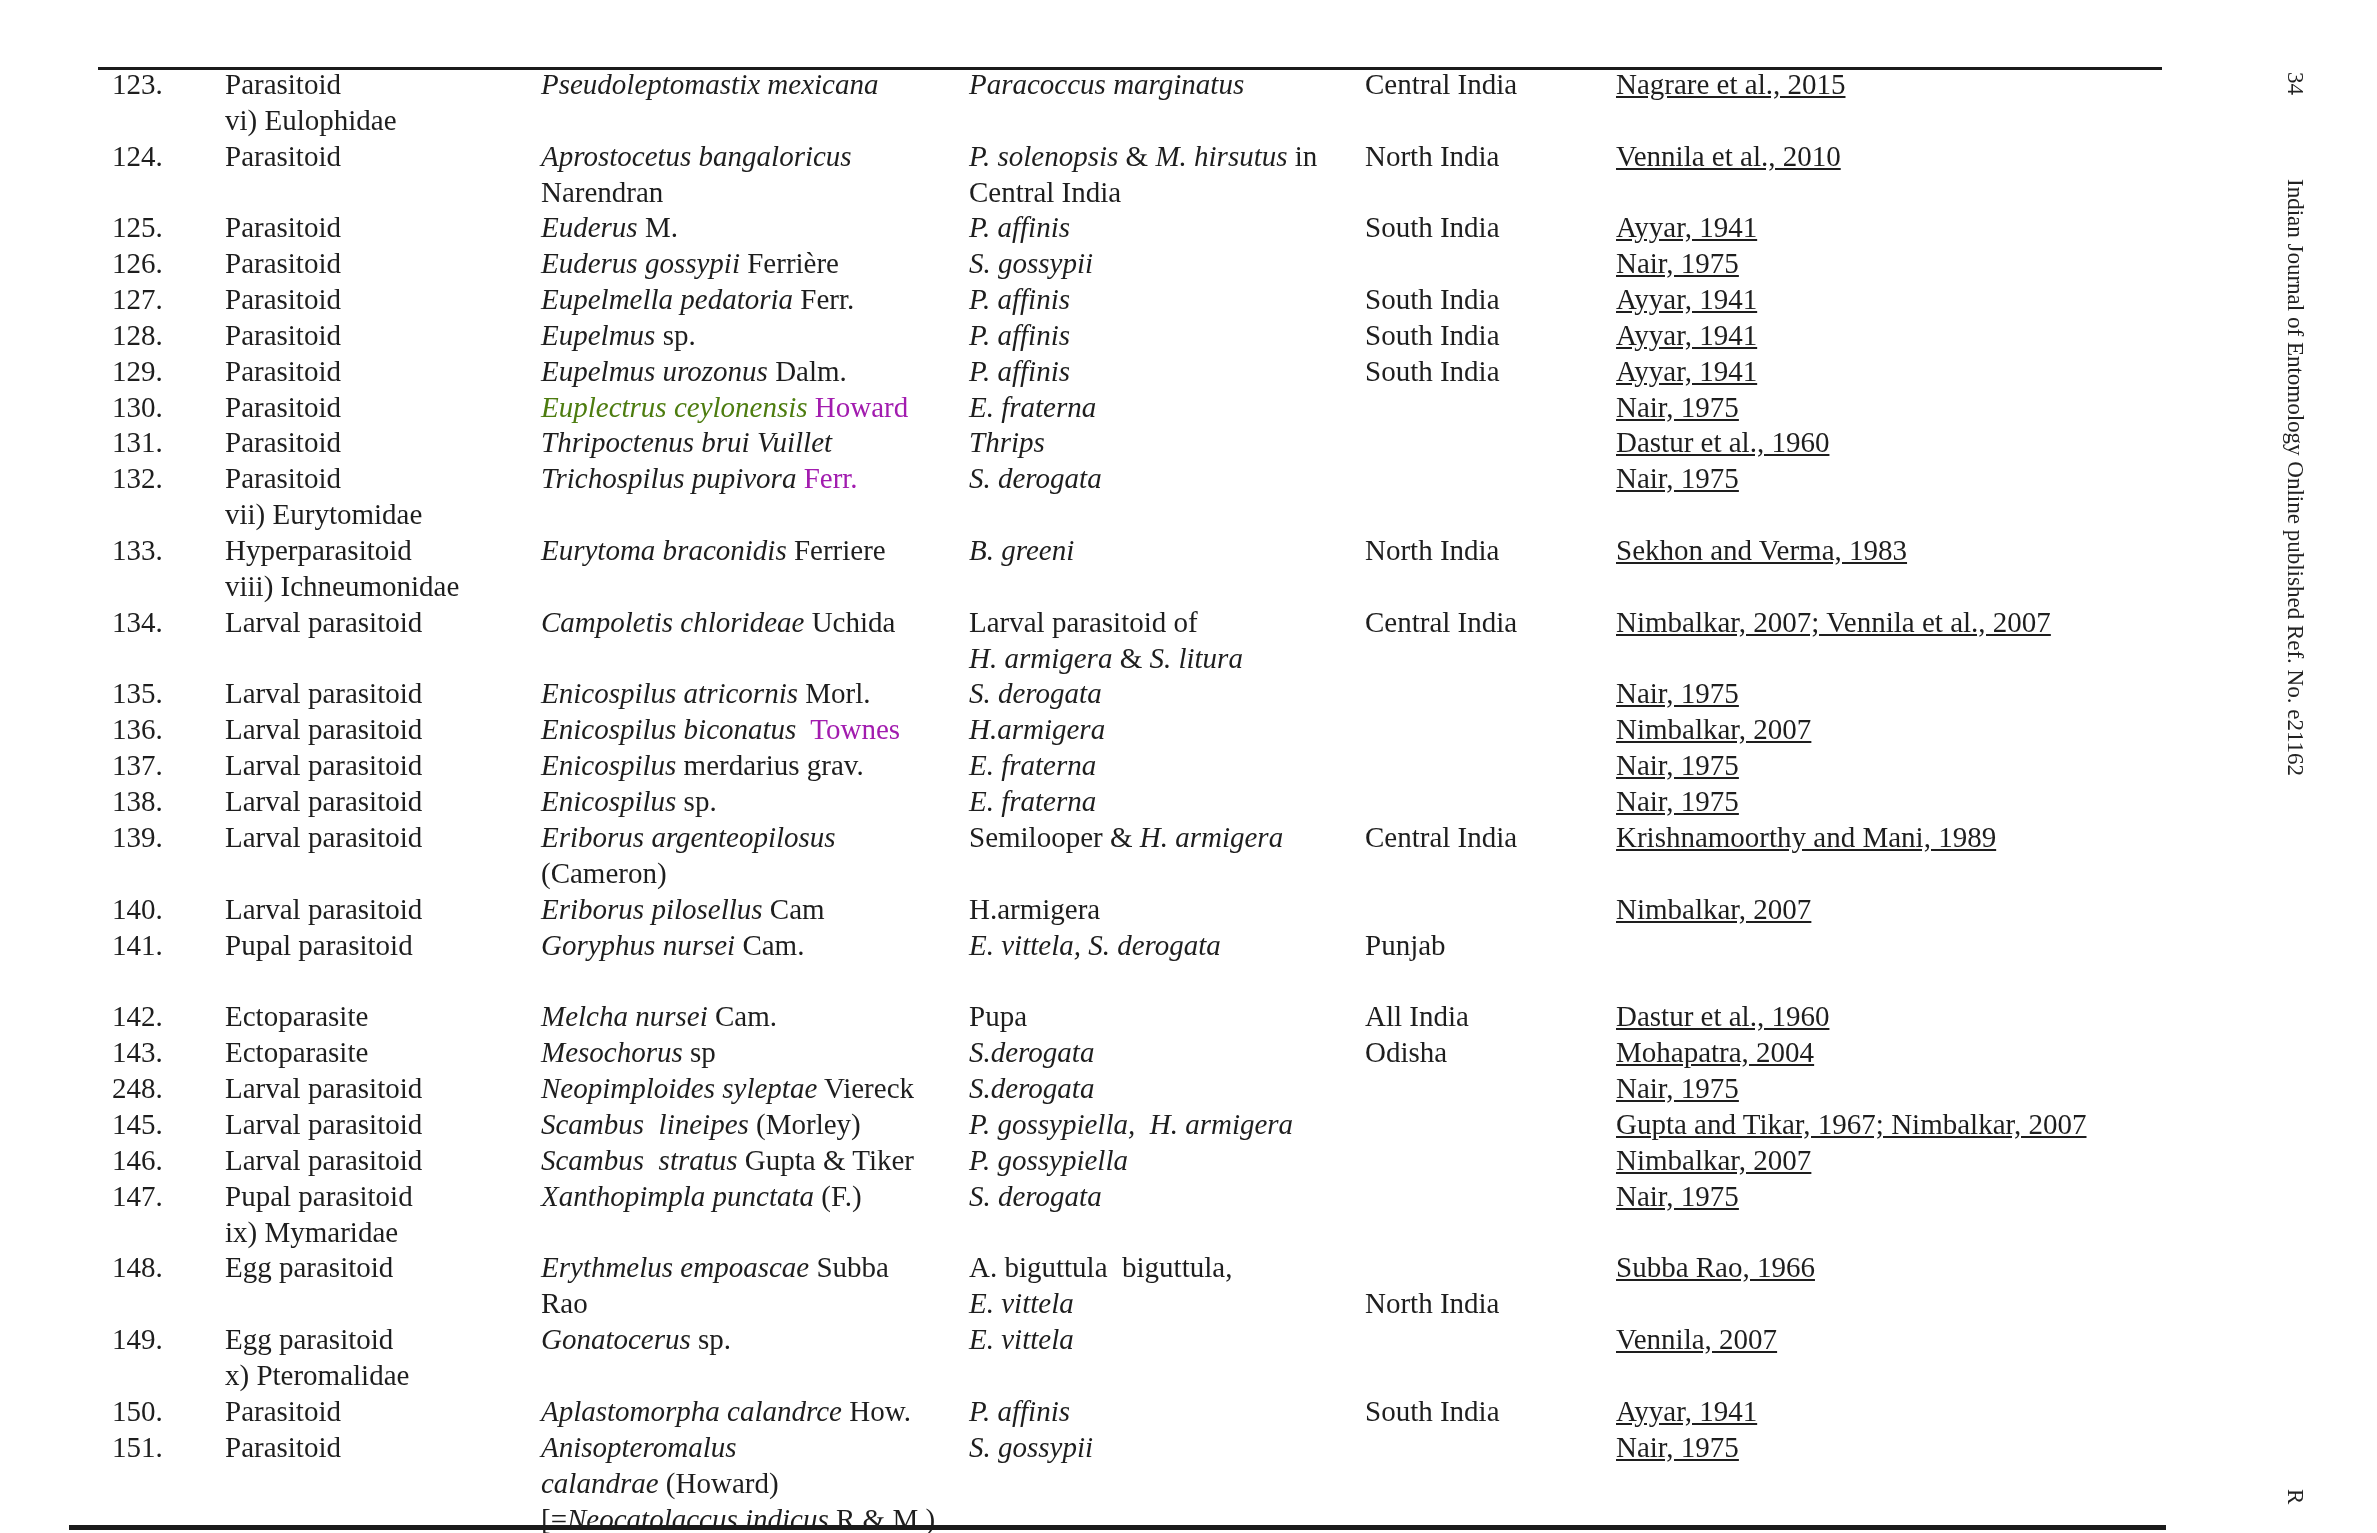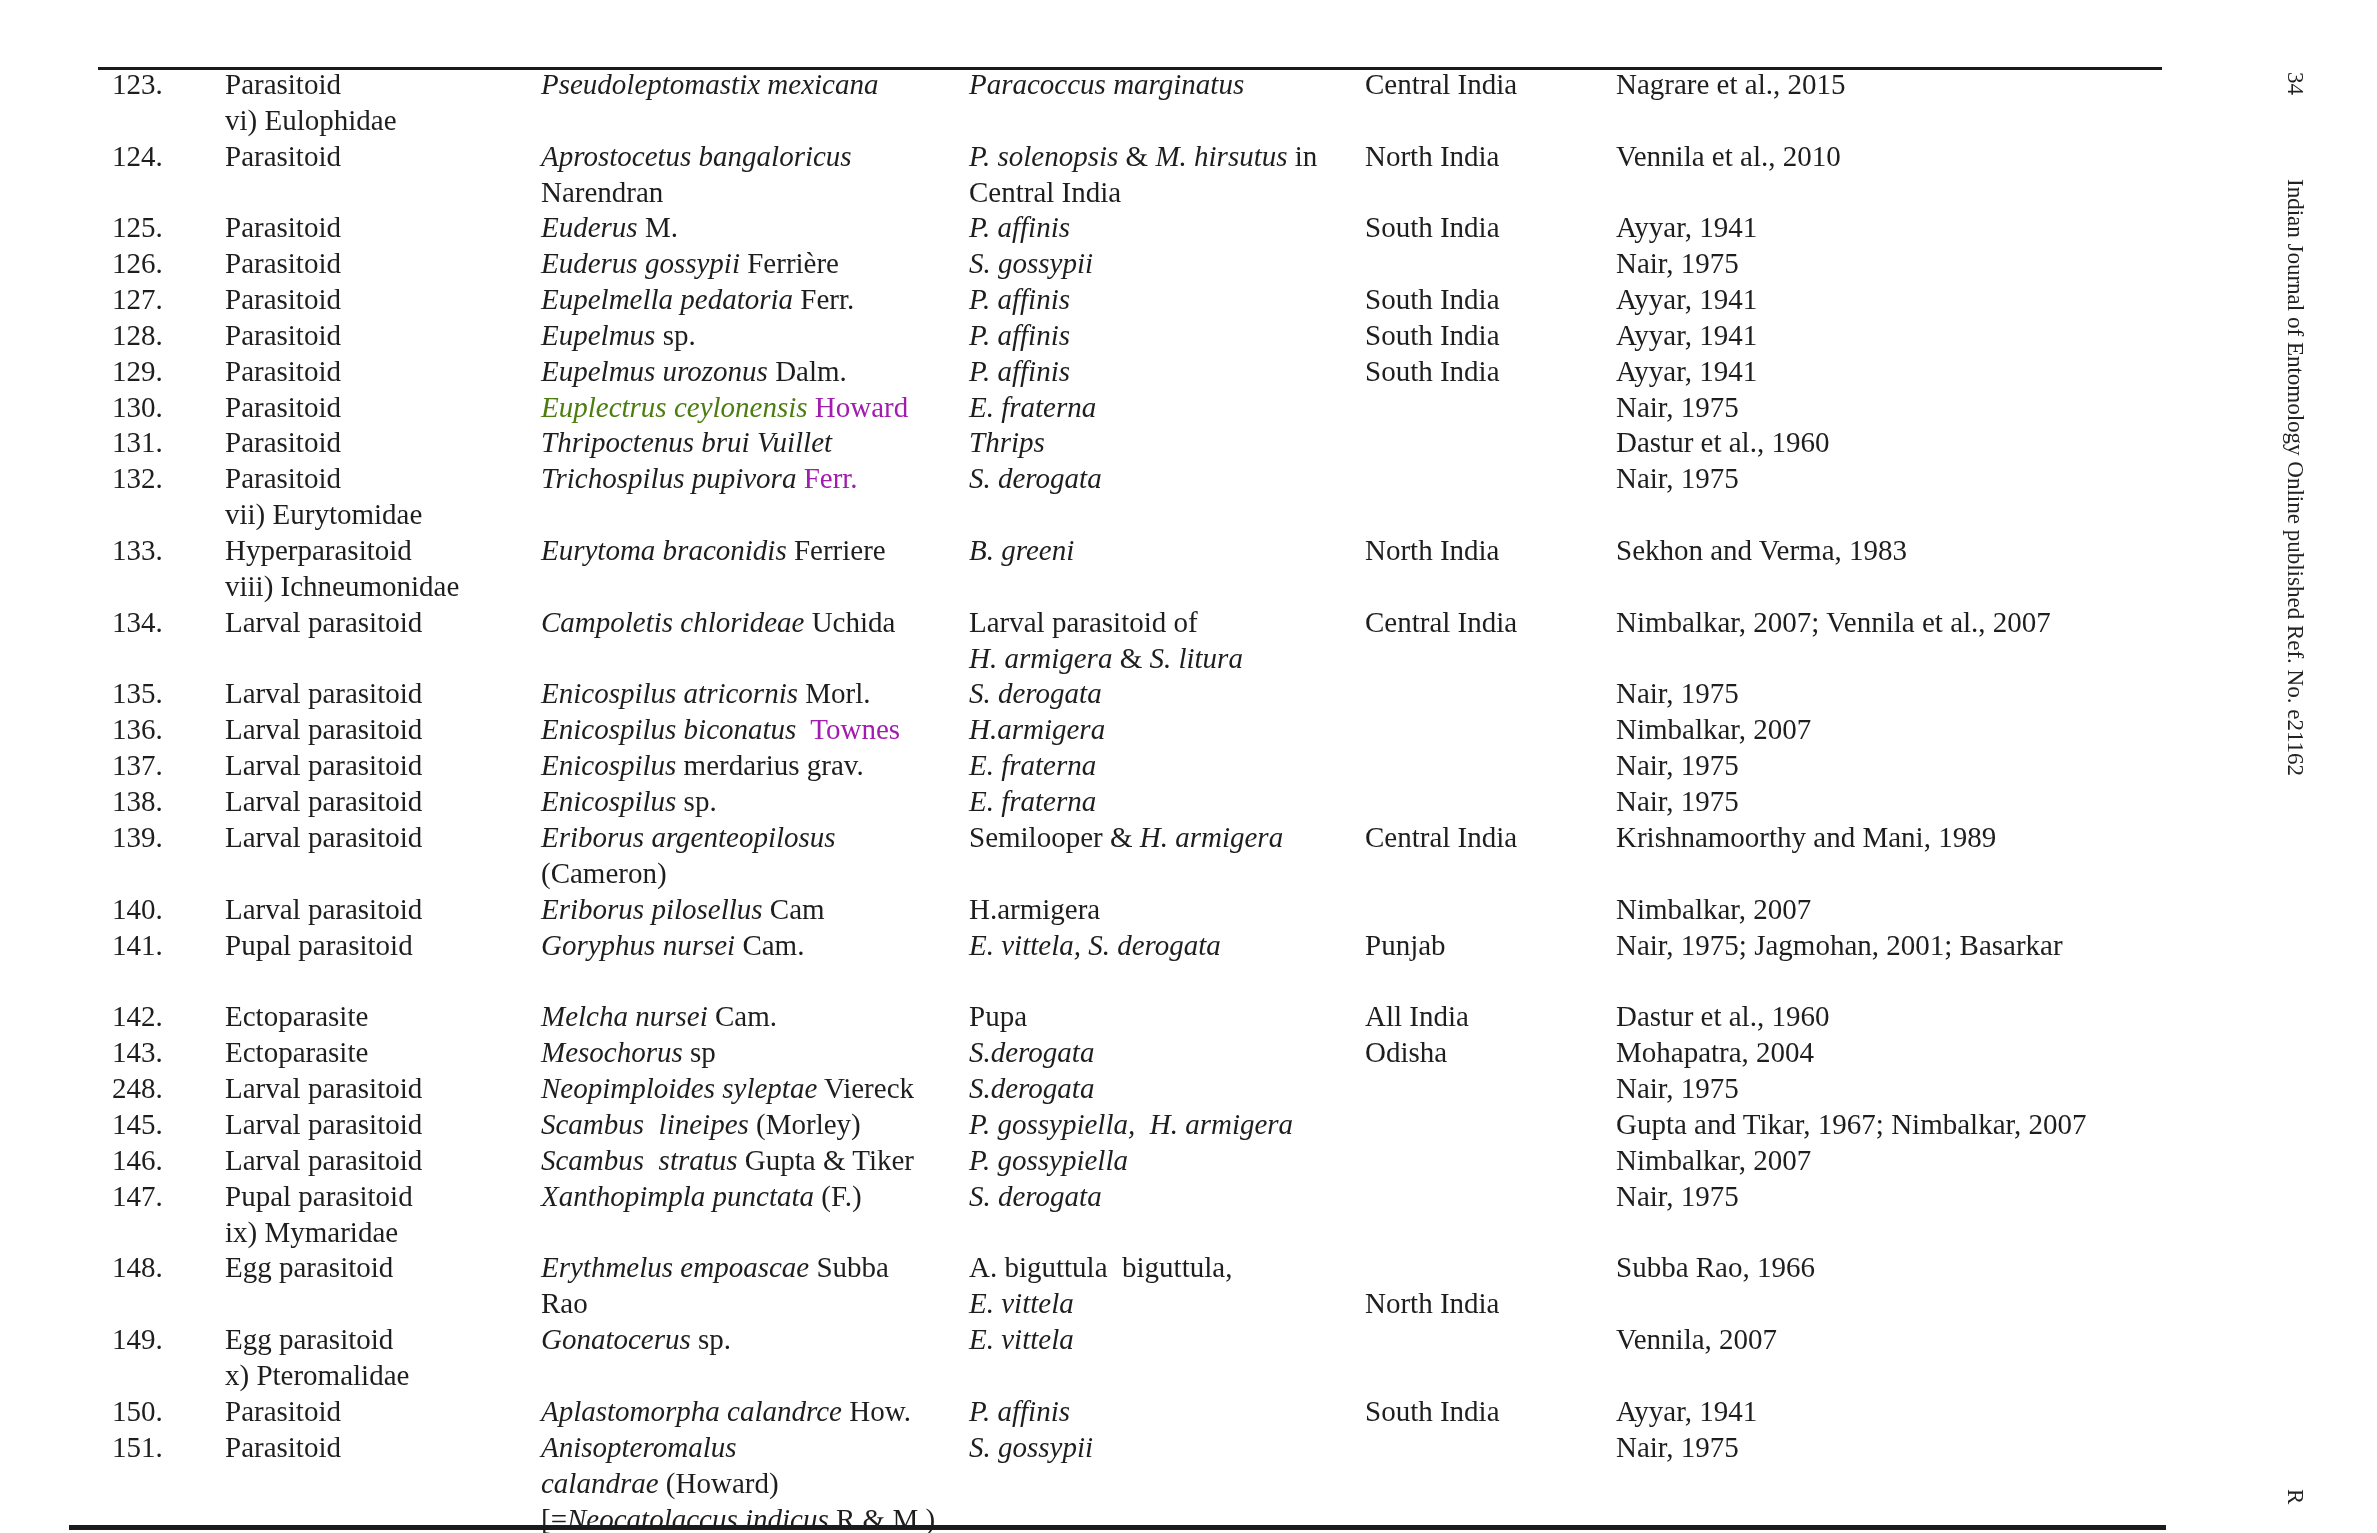--- a/index.html
+++ b/index.html
@@ -18,21 +18,21 @@
   .bottom-rule { left: 69px;  top: 1525px; width: 2097px; height: 4.7px; }
 
   .table-body { position: absolute; left: 0; top: 0; width: 100%; height: 100%; }
   .row  { position: absolute; left: 0; width: 100%; }
   .cell { position: absolute; top: 0; font-size: 29px; line-height: 36px; white-space: pre; }
   .cell-number    { left: 112px;  }
   .cell-type      { left: 225px;  }
   .cell-species   { left: 541px;  }
   .cell-host      { left: 969px; }
   .cell-region    { left: 1365px; }
-  .cell-reference { left: 1616px; }
+  .cell-reference { left: 1616px; text-decoration: underline; }
 
   .seg-i  { font-style: italic; }
   .seg-r  { font-style: normal; }
   .seg-gi { font-style: italic; color: #4d7c0f; }
   .seg-gr { font-style: normal; color: #a21caf; }
 
   .v-text {
     position: absolute;
     writing-mode: vertical-rl;
     font-size: 23px;
@@ -185,21 +185,21 @@
         <div class="cell cell-species"><div><span class="seg-i">Eriborus pilosellus</span><span class="seg-r"> Cam</span></div></div>
         <div class="cell cell-host"><div><span class="seg-r">H.armigera</span></div></div>
         <div class="cell cell-reference"><div><span class="seg-r">Nimbalkar, 2007</span></div></div>
       </div>
       <div class="row" style="top: 927px;">
         <div class="cell cell-number"><div><span class="seg-r">141.</span></div></div>
         <div class="cell cell-type"><div><span class="seg-r">Pupal parasitoid</span></div></div>
         <div class="cell cell-species"><div><span class="seg-i">Goryphus nursei</span><span class="seg-r"> Cam.</span></div></div>
         <div class="cell cell-host"><div><span class="seg-i">E. vittela, S. derogata</span></div></div>
         <div class="cell cell-region"><div><span class="seg-r">Punjab</span></div></div>
-        <div class="cell cell-reference"><div><span class="seg-r">Nair, 1975; Jagmohan, 2001; Basarkar</span></div></div>
+        <div class="cell cell-reference"></div>
       </div>
       <div class="row" style="top: 998px;">
         <div class="cell cell-number"><div><span class="seg-r">142.</span></div></div>
         <div class="cell cell-type"><div><span class="seg-r">Ectoparasite</span></div></div>
         <div class="cell cell-species"><div><span class="seg-i">Melcha nursei</span><span class="seg-r"> Cam.</span></div></div>
         <div class="cell cell-host"><div><span class="seg-r">Pupa</span></div></div>
         <div class="cell cell-region"><div><span class="seg-r">All India</span></div></div>
         <div class="cell cell-reference"><div><span class="seg-r">Dastur et al., 1960</span></div></div>
       </div>
       <div class="row" style="top: 1034px;">

